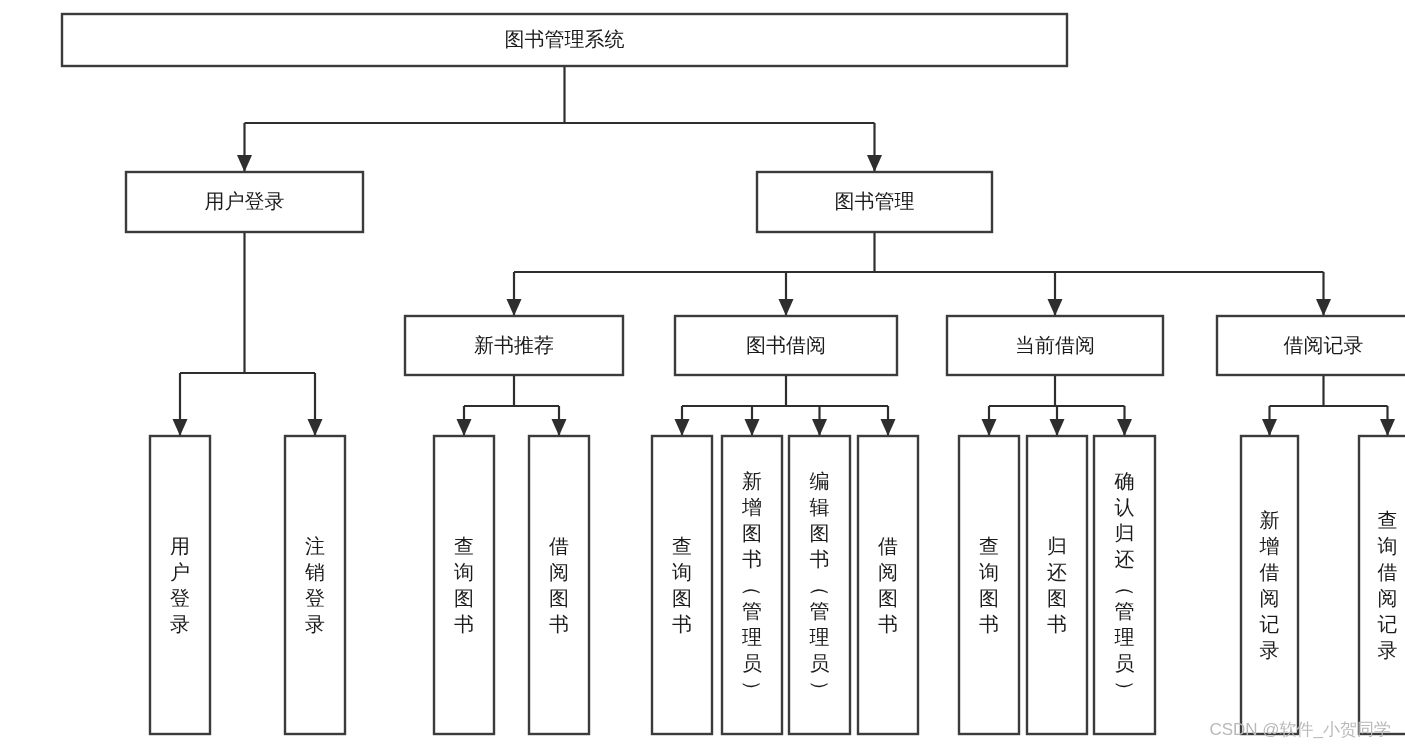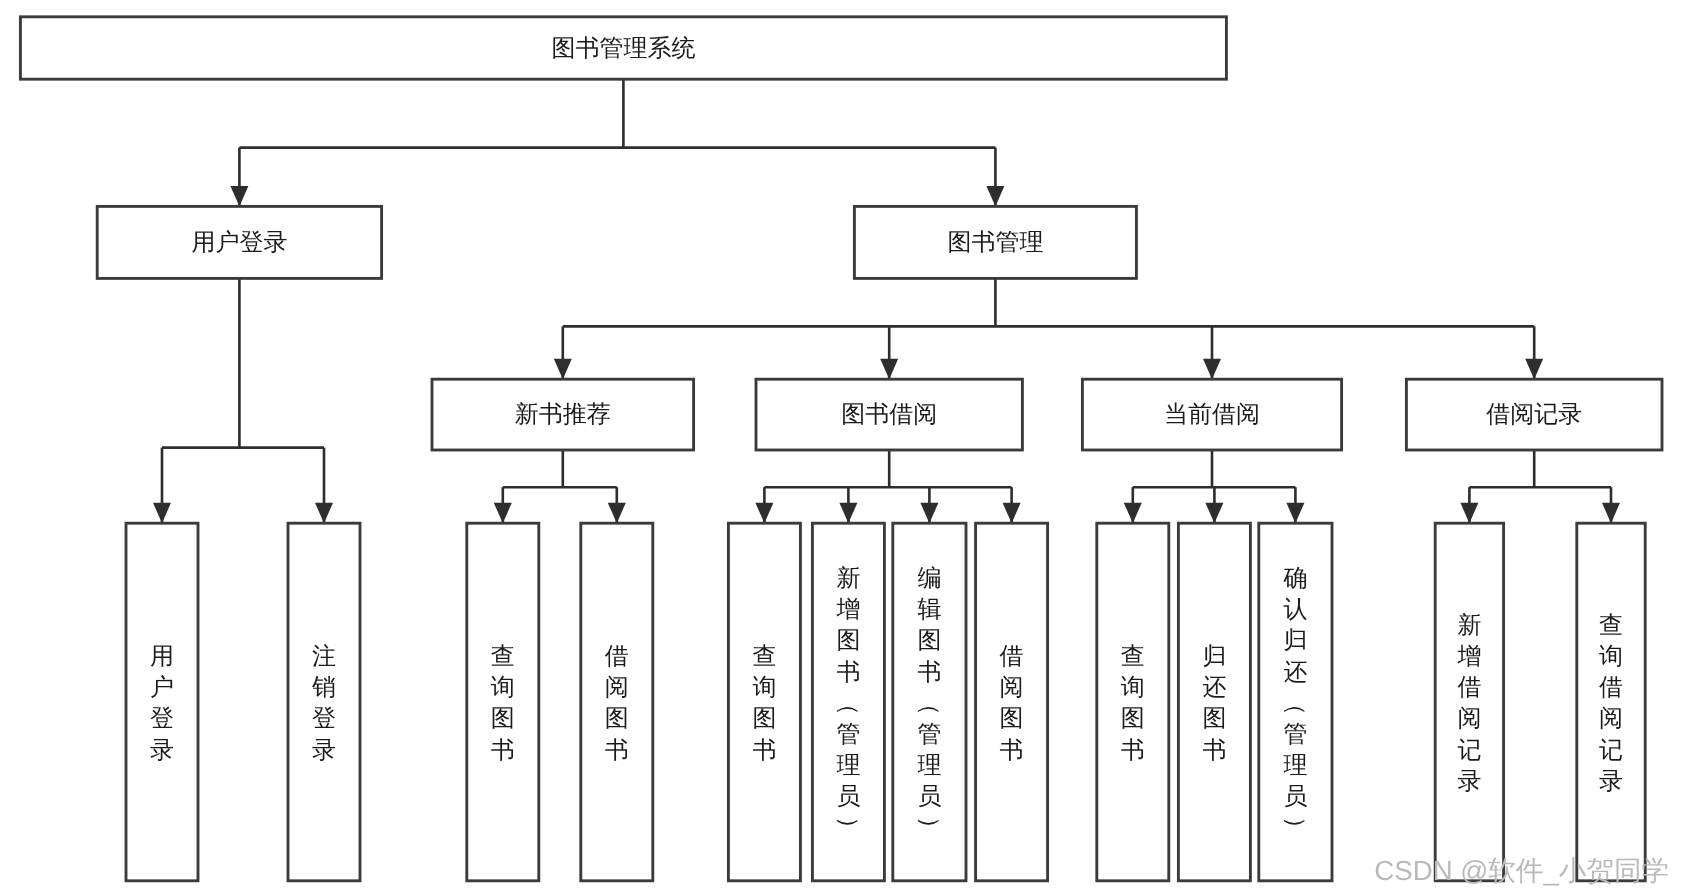--- a/index.html
+++ b/index.html
@@ -13,20 +13,21 @@
     position: relative;
     font-family: "Liberation Sans", "DejaVu Sans", sans-serif;
     overflow: hidden;
   }
   #diagram-root {
     position: absolute;
     left: 0;
     top: 0;
     width: 1321px;
     height: 747px;
+    padding-left: 45px;
   }
   .node-box {
     fill: #ffffff;
     stroke: #3b3b3b;
     stroke-width: 2.4;
   }
   .node-label-h {
     font-family: "Liberation Sans", "DejaVu Sans", sans-serif;
     font-size: 20px;
     fill: #1b1b1b;
@@ -245,14 +246,14 @@
           <text x="1342.5" y="579.28" class="node-label-v">借</text>
           <text x="1342.5" y="605.28" class="node-label-v">阅</text>
           <text x="1342.5" y="631.28" class="node-label-v">记</text>
           <text x="1342.5" y="657.28" class="node-label-v">录</text>
         </g>
       </g>
     </svg>
 </div>
 
 <div style="position:absolute; right:14px; bottom:6px;">
-  <span style="font-family:'Liberation Sans','DejaVu Sans',sans-serif;font-size:23px;color:#b9b9b9;">CSDN @软件_小贺同学</span>
+  <span style="font-family:'Liberation Sans','DejaVu Sans',sans-serif;font-size:17px;color:#b9b9b9;">CSDN @软件_小贺同学</span>
 </div>
 
 </body></html>

